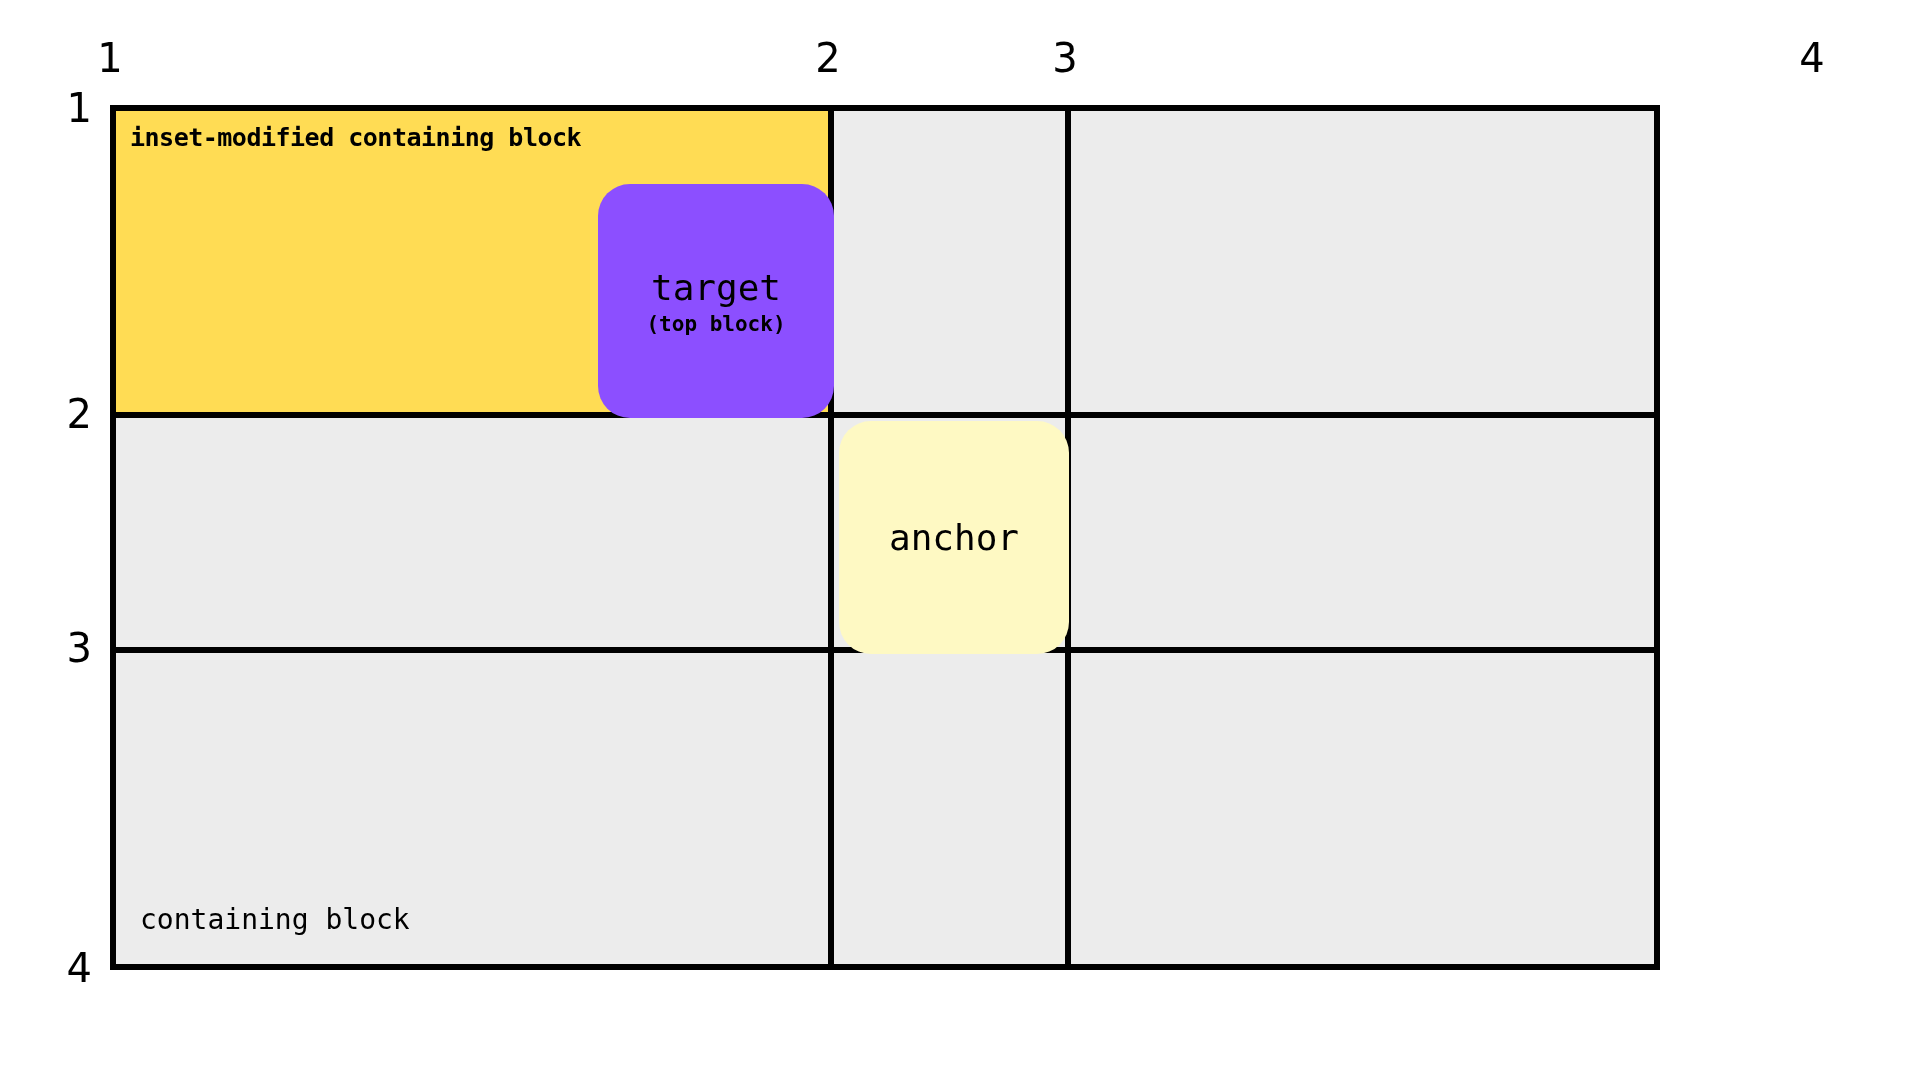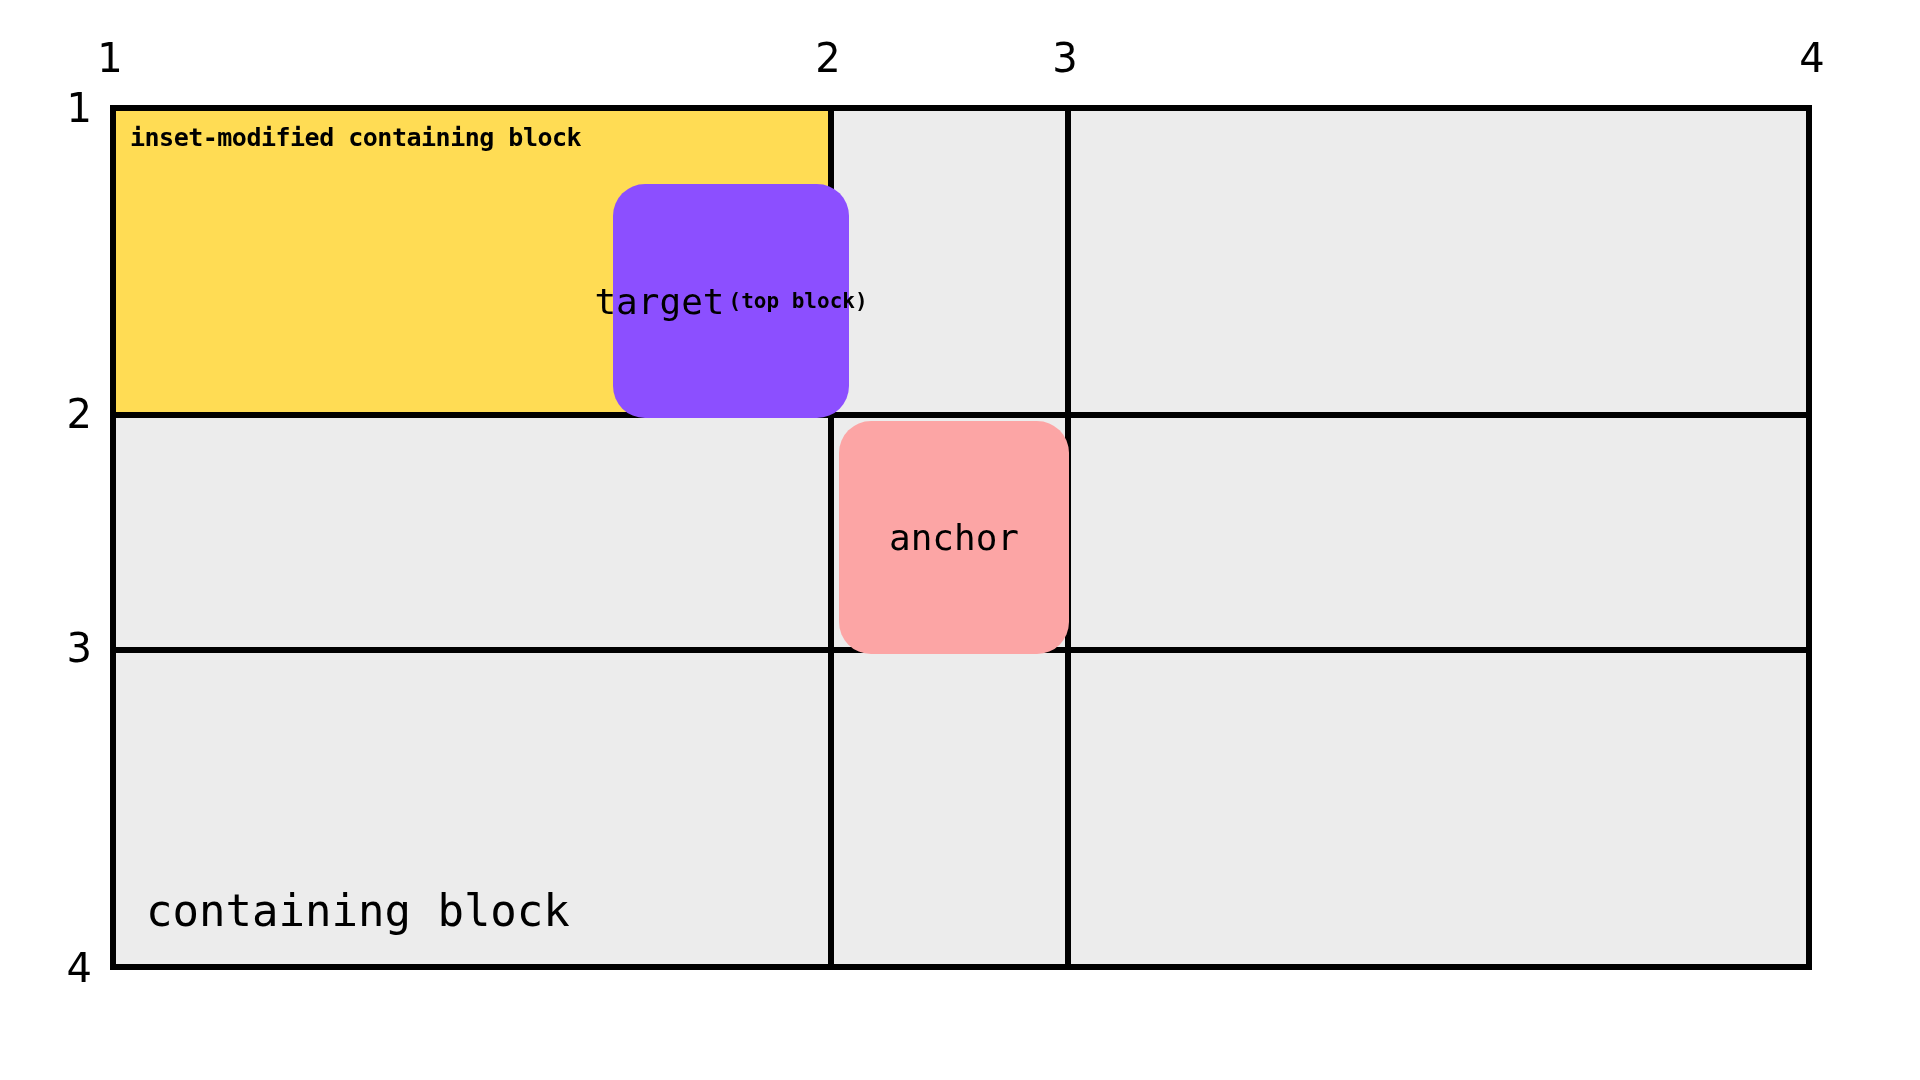--- a/index.html
+++ b/index.html
@@ -31,21 +31,21 @@
     white-space: pre;
   }
   .col-label { transform: translate(-50%, -100%); }
   .row-label { transform: translate(-100%, -50%); }
 
   
   #containing-block {
     position: absolute;
     left: 110px;
     top: 105px;
-    width: 1702px;
+    width: 1550px;
     height: 865px;
     box-sizing: border-box;
     border: 6px solid #000000;
     background: #ececec;
   }
 
   .grid-line {
     position: absolute;
     background: #000000;
   }
@@ -69,43 +69,42 @@
     font-size: 25px;
     font-weight: bold;
     color: #000000;
     letter-spacing: -0.5px;
     white-space: pre;
   }
 
   
   #cb-label {
     position: absolute;
-    left: 30px;
+    left: 24px;
     bottom: 28px;
     font-family: "DejaVu Sans Mono", "Liberation Mono", monospace;
-    font-size: 44px;
+    font-size: 28px;
     color: #000000;
     white-space: pre;
   }
 
   
   #target {
     position: absolute;
     left: 482px;
     top: 73px;
     width: 236px;
     height: 234px;
     background: #8c4fff;
     border-radius: 32px;
     display: flex;
-    flex-direction: row;
+    flex-direction: column;
     align-items: center;
     justify-content: center;
     gap: 4px;
-    margin-left: 15px;
   }
   #target .main {
     font-family: "DejaVu Sans Mono", "Liberation Mono", monospace;
     font-size: 36px;
     color: #000000;
     white-space: pre;
   }
   #target .sub {
     font-family: "DejaVu Sans Mono", "Liberation Mono", monospace;
     font-size: 21px;
@@ -114,21 +113,21 @@
     white-space: pre;
   }
 
   
   #anchor {
     position: absolute;
     left: 723px;
     top: 310px;
     width: 230px;
     height: 233px;
-    background: #fca5a5;
+    background: #fef9c3;
     border-radius: 32px;
     display: flex;
     align-items: center;
     justify-content: center;
   }
   #anchor .main {
     font-family: "DejaVu Sans Mono", "Liberation Mono", monospace;
     font-size: 36px;
     color: #000000;
     white-space: pre;

